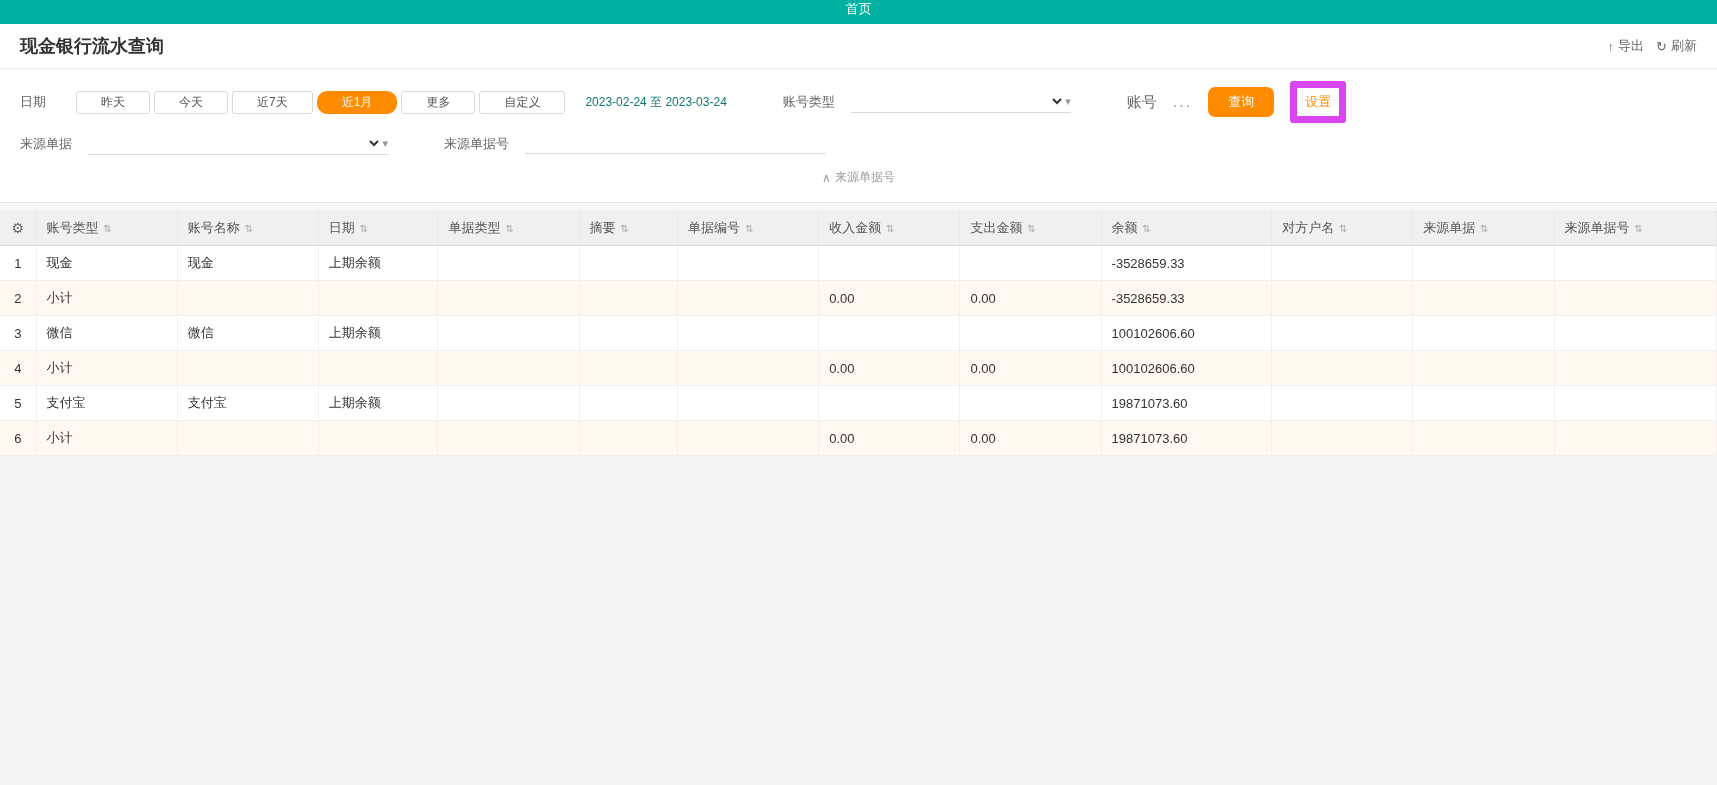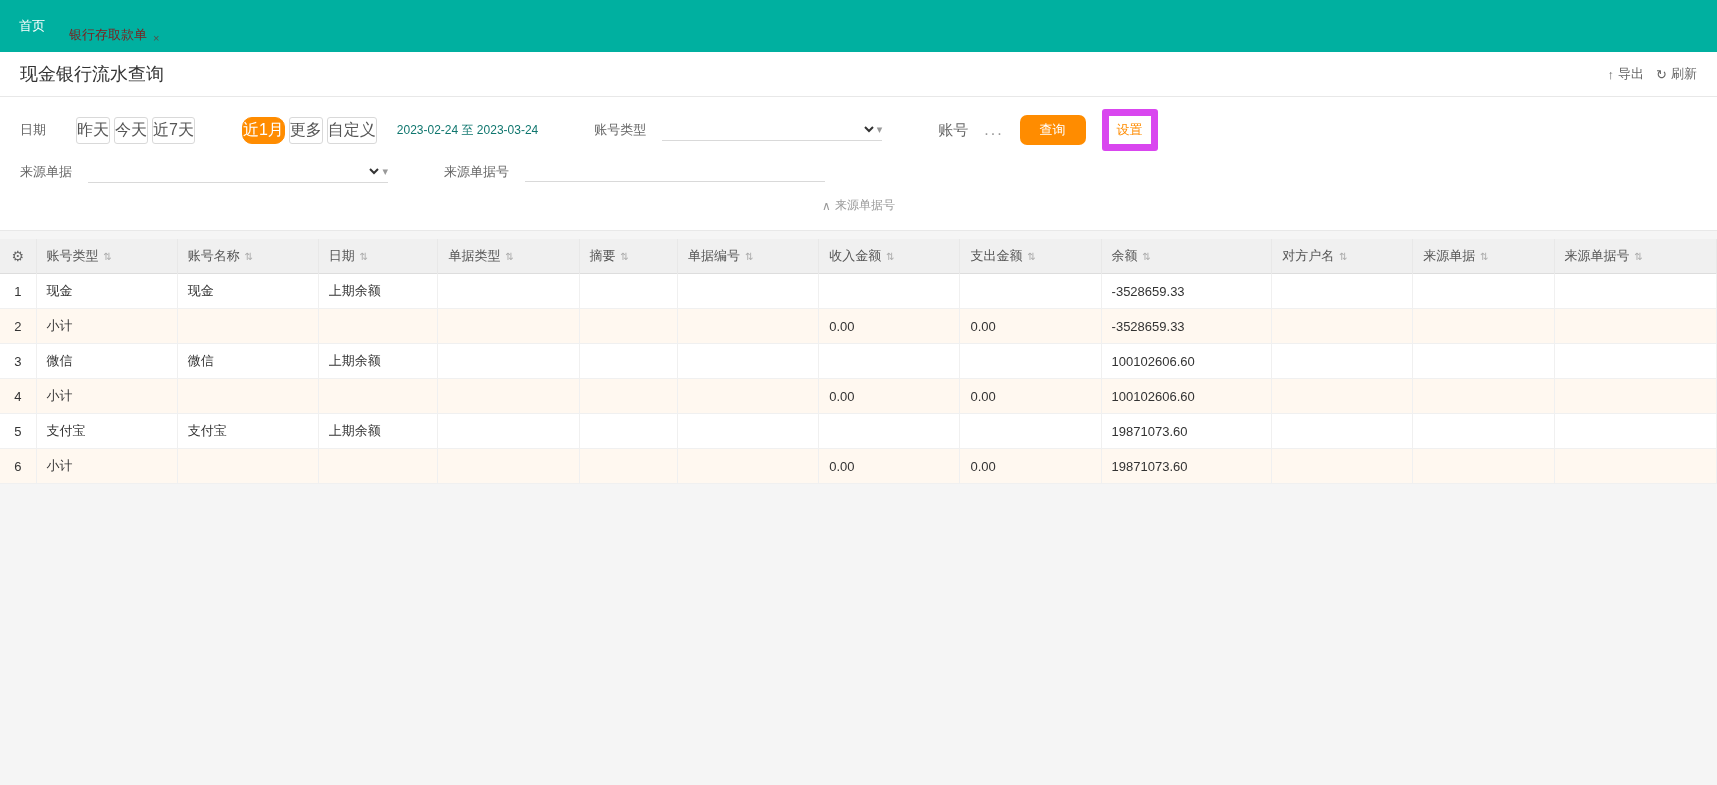--- a/index.html
+++ b/index.html
@@ -3,23 +3,24 @@
   <meta charset="utf-8">
   <style>
     * { box-sizing: border-box; margin: 0; padding: 0; }
     body { font-family: 'Microsoft YaHei', Arial, sans-serif; font-size: 13px; background: #f5f5f5; color: #333; }
 
     
     .top-nav {
       background: #00b0a0;
       display: flex;
       align-items: center;
-      height: 52px;
-      padding: 0 7px;
+      height: 24px;
+      padding: 0 0;
       overflow: hidden;
+      flex-direction: column;
     }
     .nav-item {
       color: #7f1d1d;
       padding: 0 12px;
       height: 36px;
       display: flex;
       align-items: flex-end;
       cursor: pointer;
       white-space: nowrap;
       font-size: 13px;
@@ -43,21 +44,21 @@
     .page-header {
       background: #fff;
       padding: 10px 20px;
       display: flex;
       align-items: center;
       justify-content: space-between;
       border-bottom: 1px solid #e8e8e8;
     }
     .page-title {
       font-size: 18px;
-      font-weight: normal;
+      font-weight: bold;
       color: #333;
     }
     .header-actions {
       display: flex;
       gap: 12px;
       align-items: center;
     }
     .header-btn {
       display: flex;
       align-items: center;
@@ -86,34 +87,33 @@
       white-space: nowrap;
       font-size: 13px;
       min-width: 40px;
     }
     .date-btns {
       display: flex;
       gap: 4px;
       align-items: center;
     }
     .date-btn {
-      padding: 2px 0;
+      padding: 2px 24px;
       border: 1px solid #d9d9d9;
       border-radius: 3px;
       background: #fff;
       cursor: pointer;
-      font-size: 16px;
+      font-size: 12px;
       color: #555;
     }
     .date-btn.active {
       background: #ff8c00;
       border-color: #ff8c00;
       color: #fff;
       border-radius: 10px;
-      margin-left: 43px;
     }
     .date-range {
       color: #0f766e;
       font-size: 12px;
       margin-left: 4px;
     }
     .filter-select {
       border: none;
       border-bottom: 1px solid #d9d9d9;
       padding: 2px 4px;

